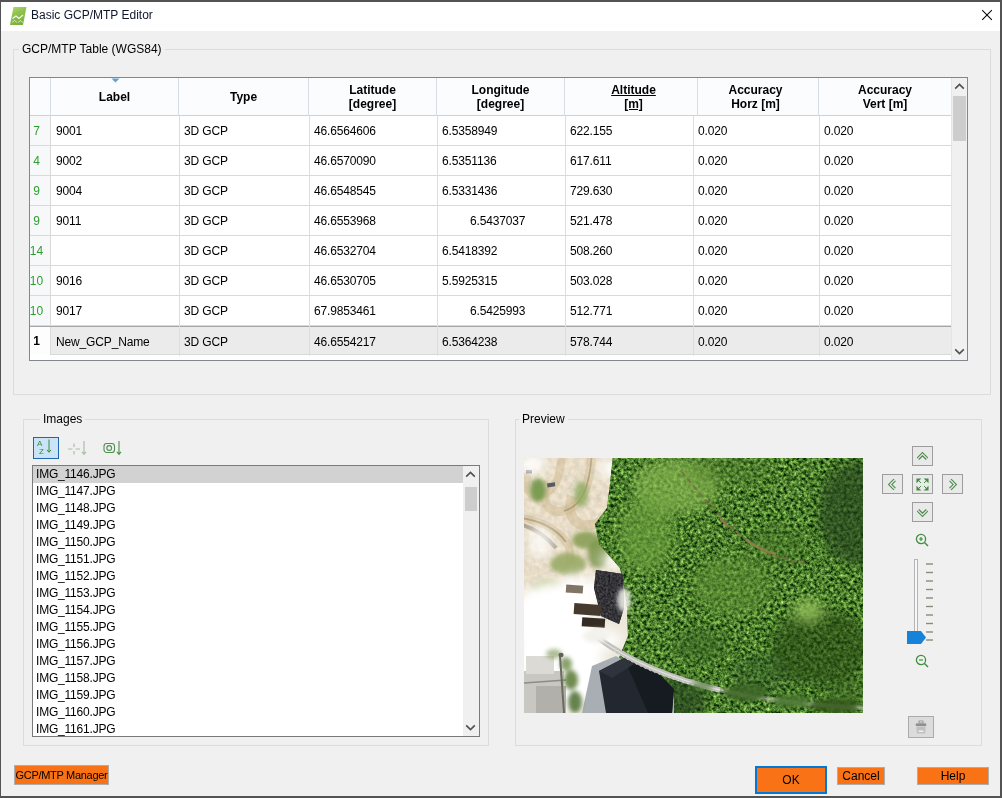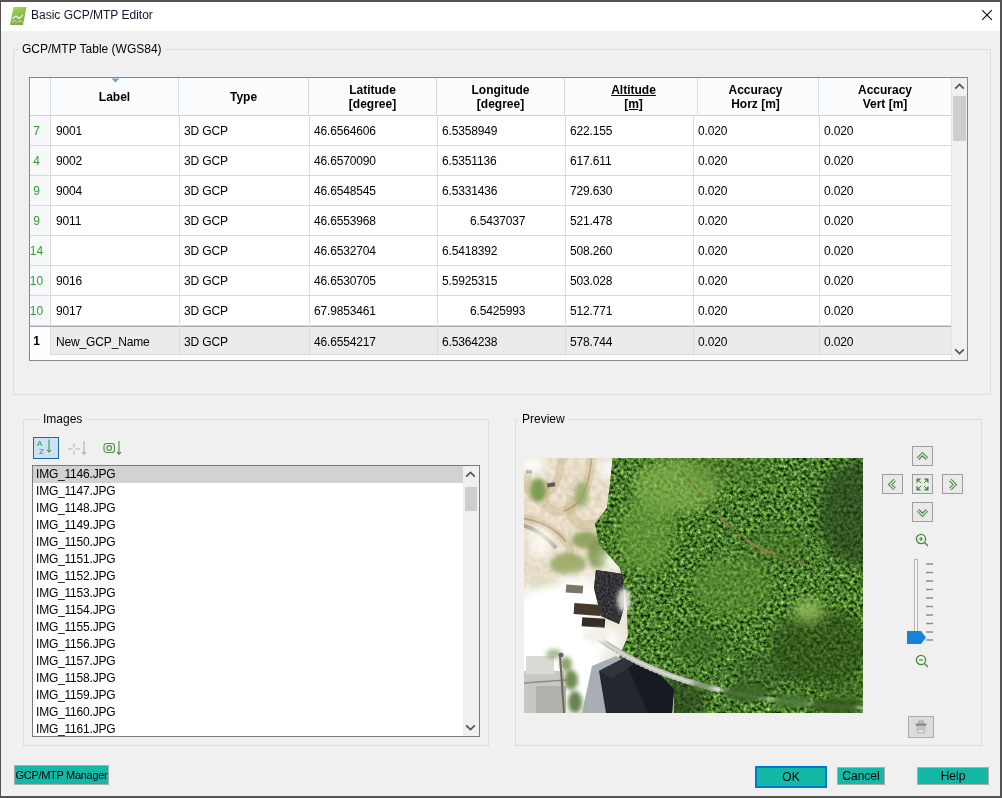--- a/index.html
+++ b/index.html
@@ -23,21 +23,21 @@
         display:flex; align-items:center; justify-content:center; padding-right:7px; font-size:12px; color:#2f9e2f; }
   .cell { position:absolute; top:0; height:29px; display:flex; align-items:center; font-size:12px; letter-spacing:-0.15px; color:#000; padding-left:5px; }
   
   .sb { position:absolute; background:#f0f0f0; }
   .sb-thumb { position:absolute; background:#cdcdcd; }
   
   #imglist { position:absolute; left:31px; top:464px; width:448px; height:272px; background:#fff; border:1px solid #7a7a7a; overflow:hidden; }
   .li { height:17px; font-size:12px; letter-spacing:-0.2px; color:#000; padding-left:3px; line-height:17px; white-space:nowrap; }
   .li.sel { background:#d2d2d2; }
   
-  .btn { position:absolute; background:#14b8a6; border:1px solid #adadad; font-size:12px; color:#000;
+  .btn { position:absolute; background:#f97316; border:1px solid #adadad; font-size:12px; color:#000;
          display:flex; align-items:center; justify-content:center; font-family:"Liberation Sans", sans-serif; }
   .navbtn { position:absolute; width:21px; height:20px; background:#e9e9e9; border:1px solid #9d9d9d;
             display:flex; align-items:center; justify-content:center; }
 </style>
 </head>
 <body>
 <div class="dlg">
   <div class="titlebar">
     <svg class="appicon" style="position:absolute;left:9px;top:6px" width="17" height="18" viewBox="0 0 17 18">
       <defs>
@@ -448,18 +448,18 @@
         <rect x="5.5" y="1.5" width="5" height="3" rx="0.8" fill="#9a9a9a"></rect>
         <rect x="6.6" y="2.3" width="2.8" height="1.4" fill="#d6d6d6"></rect>
         <rect x="2.8" y="4.4" width="10.4" height="2.6" fill="#8f8f8f"></rect>
         <path d="M3.4 7.4 L12.6 7.4 L12.2 13.2 Q12.1 14.4 10.9 14.4 L5.1 14.4 Q3.9 14.4 3.8 13.2 Z" fill="#c0c0c0"></path>
         <rect x="5.6" y="11.4" width="4.8" height="1.6" fill="#efefef"></rect>
       </svg>
     </div>
   </div>
 
   <div class="btn" style="left:13px; top:764px; width:95px; height:20px; font-size:11px; letter-spacing:-0.3px; white-space:nowrap;">GCP/MTP Manager</div>
-  <div class="btn" style="left:754px; top:765px; width:72px; height:22px; border:2px solid #0078d7;">OK</div>
+  <div class="btn" style="left:754px; top:765px; width:72px; height:28px; border:2px solid #0078d7;">OK</div>
   <div class="btn" style="left:836px; top:766px; width:48px; height:18px;">Cancel</div>
   <div class="btn" style="left:916px; top:766px; width:72px; height:18px;">Help</div>
   <div style="position:absolute;left:0;top:0;width:1000px;height:1px;background:#535353;"></div>
   <div style="position:absolute;left:999px;top:0;width:1px;height:795px;background:#535353;"></div>
 </div>
 
 </body></html>

